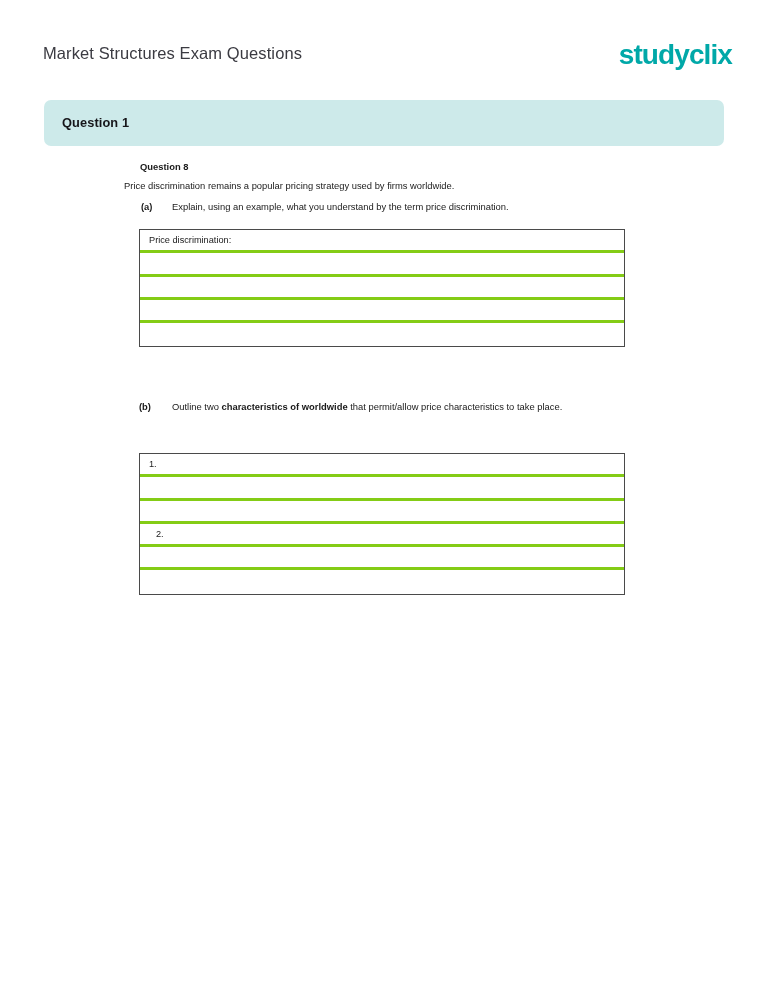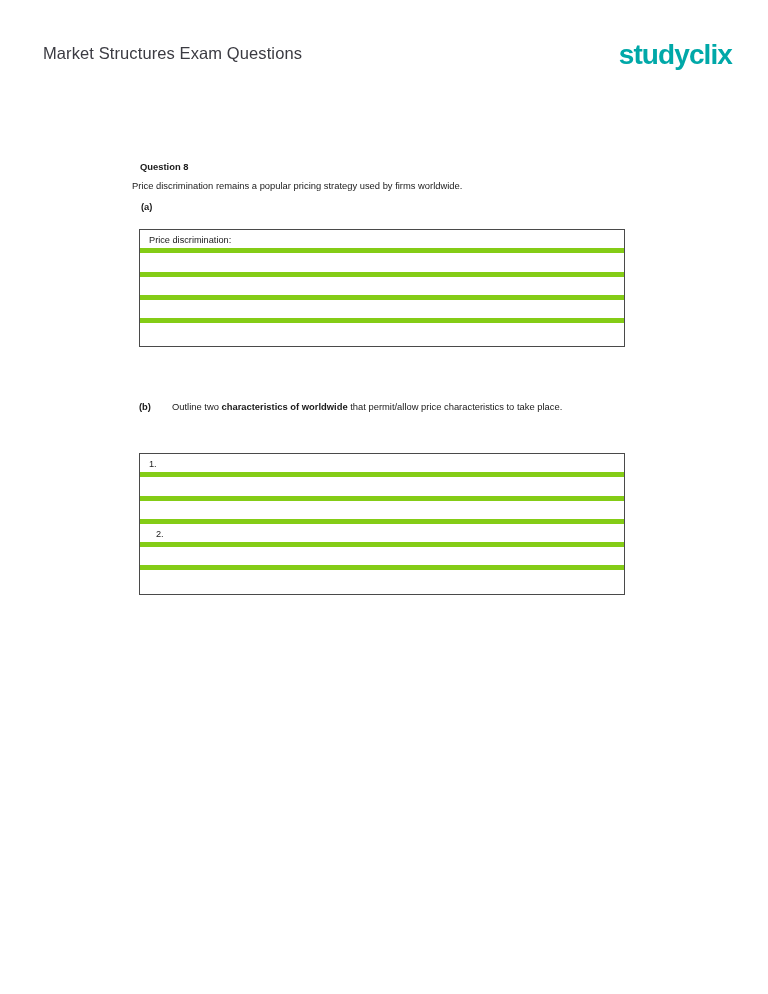--- a/index.html
+++ b/index.html
@@ -89,21 +89,21 @@
     left: 140px;
     top: 15px;
     font-size: 9.4px;
     font-weight: bold;
     color: #1a1a1a;
     white-space: nowrap;
     text-align: right;
   }
   .q-intro {
     position: absolute;
-    left: 132px;
+    left: 124px;
     top: 34px;
     font-size: 9.4px;
     color: #1a1a1a;
     white-space: nowrap;
   }
 
   .part {
     position: absolute;
     left: 139px;
     width: 480px;
@@ -136,21 +136,21 @@
     border: 1.3px solid #4a4a4a;
     border-collapse: collapse;
     box-sizing: border-box;
     background: #ffffff;
   }
   .answer-table.table-a { top: 83px; }
   .answer-table.table-b { top: 307px; }
 
   .answer-row {
     height: 23.3px;
-    border-bottom: 5px solid #84cc16;
+    border-bottom: 3px solid #84cc16;
     box-sizing: border-box;
     position: relative;
   }
   .answer-row:last-child {
     border-bottom: none;
   }
   .answer-row-label {
     position: absolute;
     left: 9px;
     top: 5px;
@@ -165,30 +165,34 @@
 </head>
 <body>
 
 <div class="page">
 
   <div class="page-header">
     <div class="doc-title">Market Structures Exam Questions</div>
     <div class="brand-logo">studyclix</div>
   </div>
 
+  <div class="question-banner">
+    <div class="question-banner-label">Question 1</div>
+  </div>
 
   <div class="question-body">
 
     <div class="q-number">Question 8</div>
 
     <div class="q-intro">Price discrimination remains a popular pricing strategy used by firms worldwide.</div>
 
     <div class="part part-a">
       <div class="part-row">
         <span class="part-label">(a)</span>
+        <span class="part-text"><span>Explain, using an example, what you understand by the term price discrimination.</span><b></b><span></span></span>
       </div>
     </div>
 
     <div class="answer-table table-a">
       <div class="answer-row">
         <span class="answer-row-label">Price discrimination:</span>
       </div>
       <div class="answer-row">
         <span class="answer-row-label"></span>
       </div>

